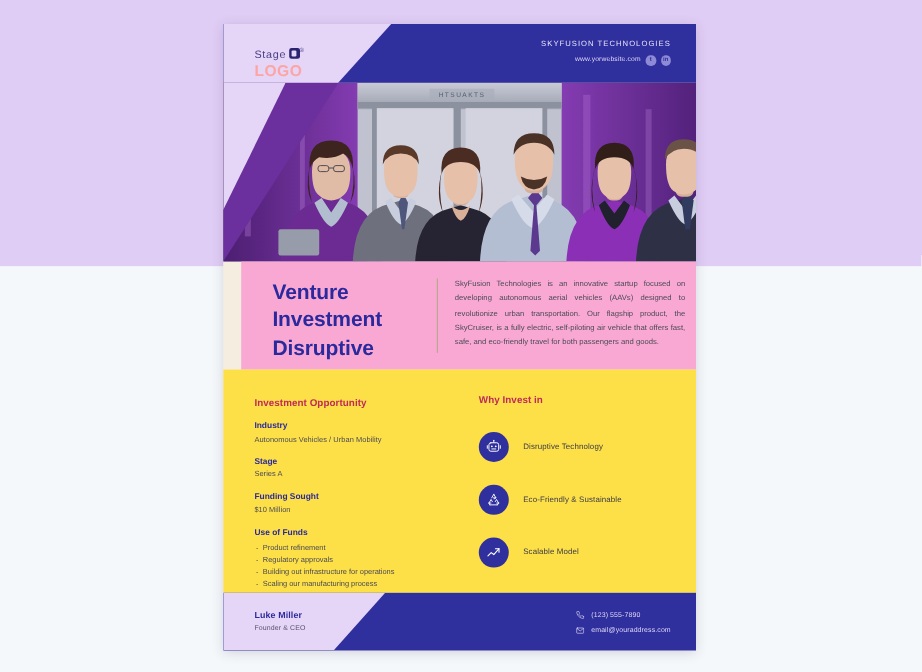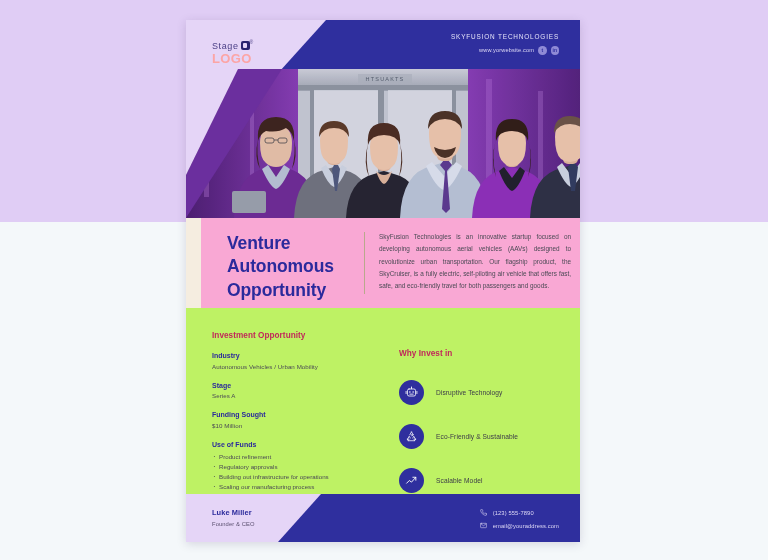--- a/index.html
+++ b/index.html
@@ -109,24 +109,24 @@
   }
   .intro {
     position:absolute; left:178px; top:13px; width:192px;
     font-size:6.4px; line-height:1.92; color:#4b4a55;
     text-align:justify;
   }
 
   
   .body-area {
     position:absolute; left:0; top:288px; width:394px; height:186px;
-    background:#bef264;
+    background:#fde047;
   }
   .col-left { position:absolute; left:26px; top:23px; width:170px; }
-  .col-right { position:absolute; left:213px; top:20px; width:160px;margin-top:20px; }
+  .col-right { position:absolute; left:213px; top:20px; width:160px; }
 
   .sec-title {
     font-size:8.2px; font-weight:700; color:#c0295a; letter-spacing:.05px;
   }
   .sec-title.two-line { line-height:1.55; }
 
   .field-label {
     font-size:7px; font-weight:700; color:#2b2a9c; margin-top:12px;
   }
   .field-value {
@@ -309,22 +309,22 @@
       </g>
       <rect x="0" y="0" width="394" height="149" fill="#6b2f9e" opacity=".06"></rect>
     </svg>
     <div class="photo-diag2"></div>
     <div class="photo-diag"></div>
   </div>
 
   <div class="titleband">
     <div class="headline">
       <div>Venture</div>
-      <div>Autonomous</div>
-      <div>Opportunity</div>
+      <div>Investment</div>
+      <div>Disruptive</div>
     </div>
     <div class="vrule"></div>
     <div class="intro">SkyFusion Technologies is an innovative startup focused on developing autonomous aerial vehicles (AAVs) designed to revolutionize urban transportation. Our flagship product, the SkyCruiser, is a fully electric, self-piloting air vehicle that offers fast, safe, and eco-friendly travel for both passengers and goods.</div>
   </div>
 
   <div class="body-area">
 
     <div class="col-left">
       <div class="sec-title">Investment Opportunity</div>
 

